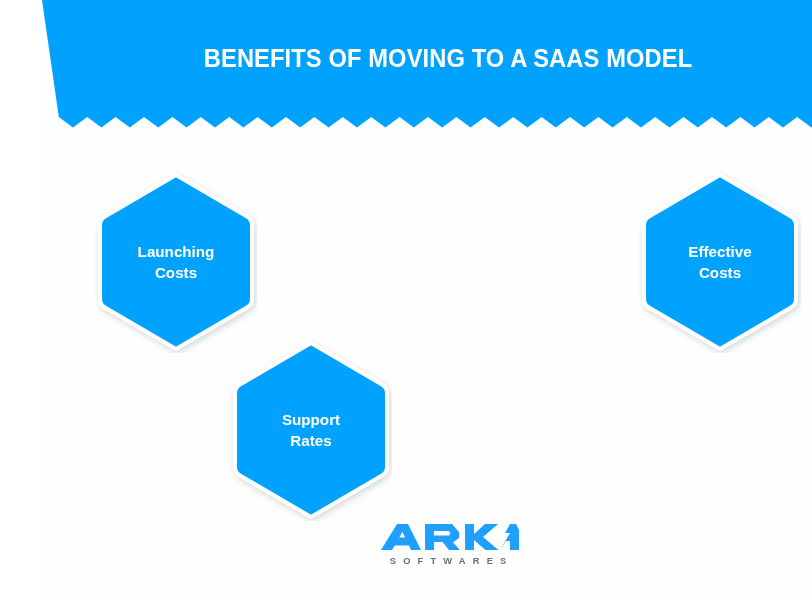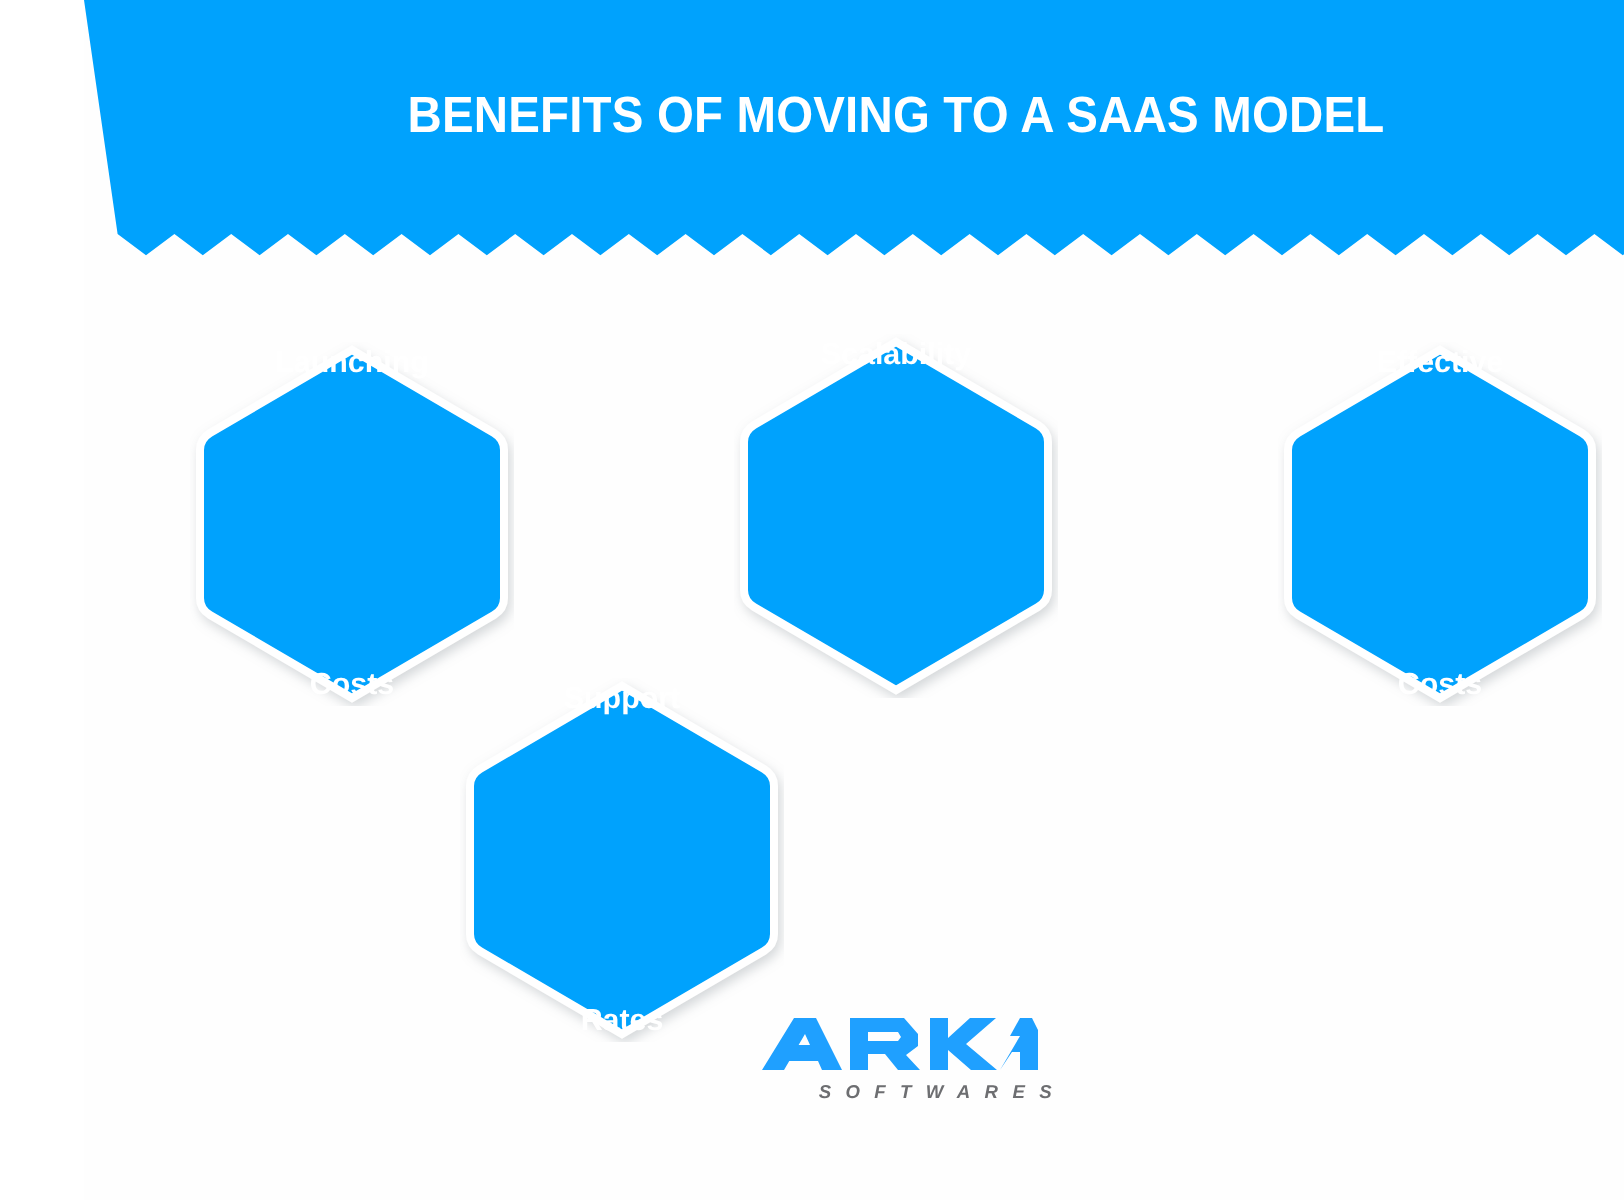--- a/index.html
+++ b/index.html
@@ -81,21 +81,21 @@
   }
   .hex-label {
     position: absolute;
     left: 0;
     top: 0;
     width: 162px;
     height: 182px;
     display: flex;
     flex-direction: column;
     align-items: center;
-    justify-content: space-between;
+    justify-content: center;
     color: #ffffff;
     font-family: "Liberation Sans", sans-serif;
     font-weight: bold;
     font-size: 15.2px;
     line-height: 21px;
     text-align: center;
     pointer-events: none;
     padding: 0 14px;
     box-sizing: border-box;
   }
@@ -110,25 +110,24 @@
   .hex-3 { left: 597px; top: 42px; }
   
   .hex-4 { left: 188px; top: 210px; }
   .hex-5 { left: 460px; top: 210px; }
 
   
   .logo {
     position: absolute;
     left: 50%;
     transform: translateX(-50%);
-    top: 506px;
+    top: 521px;
     width: 170px;
     height: 56px;
-    text-align: right;
-    font-style: italic;
+    text-align: center;
   }
   .logo-mark {
     display: block;
     margin: 0 auto;
     width: 142px;
     height: 32px;
   }
   .logo-sub {
     margin-top: 3px;
     color: #6d6e71;
@@ -178,34 +177,20 @@
           </filter>
         </defs>
         <path d="M81,4 L152,45.5 Q157,48.5 157,54 L157,128 Q157,133.5 152,136.5 L81,178 L10,136.5 Q5,133.5 5,128 L5,54 Q5,48.5 10,45.5 Z" fill="#00A2FD" stroke="#ffffff" stroke-width="4" filter="url(#hexshadow1)"></path>
       </svg>
       <div class="hex-label">
         <span class="ln">Launching</span>
         <span class="ln">Costs</span>
       </div>
     </div>
 
-    <div class="hex hex-2">
-      <svg class="hex-shape" viewBox="0 0 162 182">
-        <defs>
-          <filter id="hexshadow2" x="-30%" y="-30%" width="170%" height="170%">
-            <feDropShadow dx="1.5" dy="2.5" stdDeviation="3" flood-color="#9aa0a6" flood-opacity="0.42"></feDropShadow>
-          </filter>
-        </defs>
-        <path d="M81,4 L152,45.5 Q157,48.5 157,54 L157,128 Q157,133.5 152,136.5 L81,178 L10,136.5 Q5,133.5 5,128 L5,54 Q5,48.5 10,45.5 Z" fill="#00A2FD" stroke="#ffffff" stroke-width="4" filter="url(#hexshadow2)"></path>
-      </svg>
-      <div class="hex-label">
-        <span class="ln">Scalability</span>
-
-      </div>
-    </div>
 
     <div class="hex hex-4">
       <svg class="hex-shape" viewBox="0 0 162 182">
         <defs>
           <filter id="hexshadow4" x="-30%" y="-30%" width="170%" height="170%">
             <feDropShadow dx="1.5" dy="2.5" stdDeviation="3" flood-color="#9aa0a6" flood-opacity="0.42"></feDropShadow>
           </filter>
         </defs>
         <path d="M81,4 L152,45.5 Q157,48.5 157,54 L157,128 Q157,133.5 152,136.5 L81,178 L10,136.5 Q5,133.5 5,128 L5,54 Q5,48.5 10,45.5 Z" fill="#00A2FD" stroke="#ffffff" stroke-width="4" filter="url(#hexshadow4)"></path>
       </svg>

